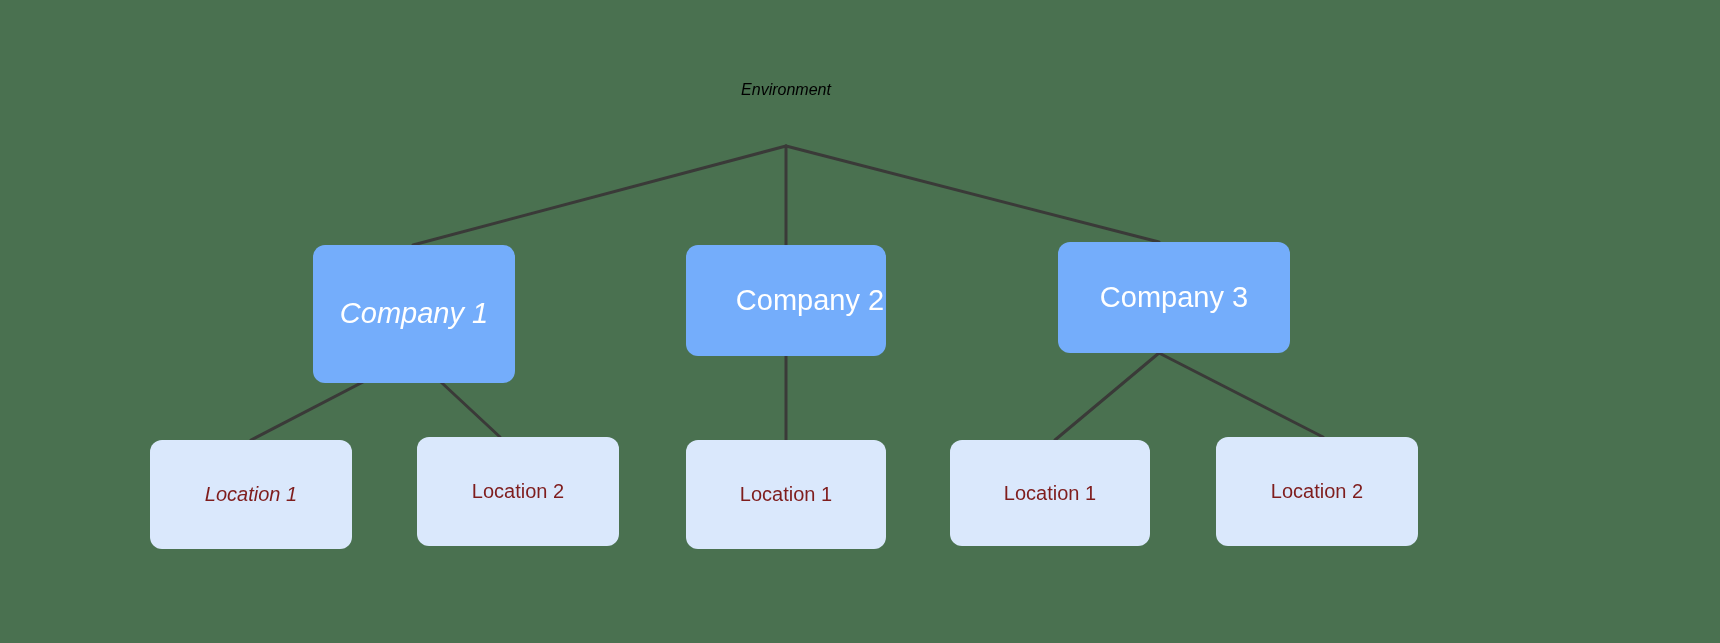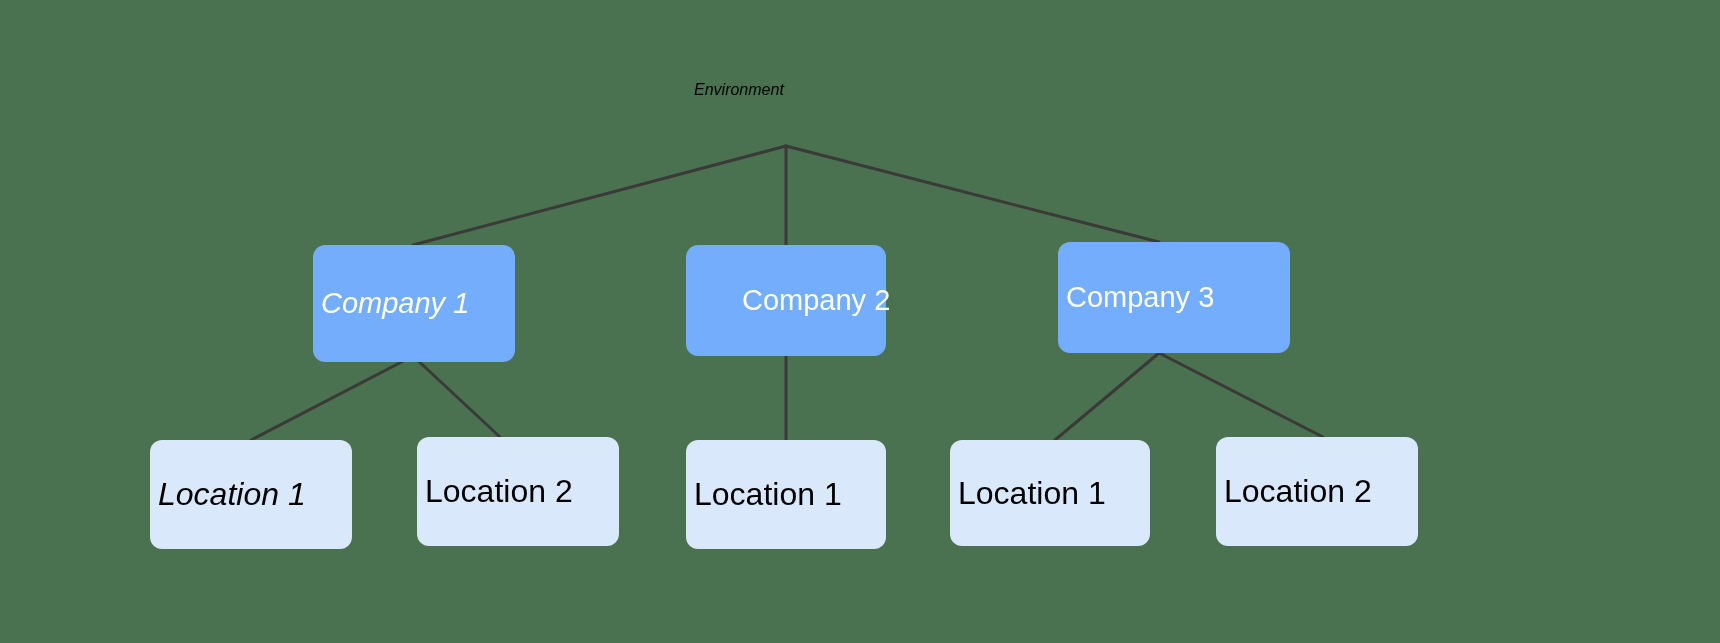--- a/index.html
+++ b/index.html
@@ -24,39 +24,39 @@
     top: 0;
     width: 1720px;
     height: 643px;
   }
   .node {
     position: absolute;
     box-sizing: border-box;
     border-radius: 12px;
     display: flex;
     align-items: center;
-    justify-content: flex-start;
+    justify-content: center;
     text-align: center;
     line-height: 1.15;
     z-index: 2;
   }
   .node-label {
     display: block;
     padding: 0 8px;
     white-space: nowrap;
   }
   .level-company {
     background: #74adfb;
     color: #ffffff;
     font-size: 29px;
   }
   .level-location {
     background: #dae8fc;
-    color: #000000;
-    font-size: 32px;
+    color: #7f1d1d;
+    font-size: 20px;
   }
   .italic .node-label {
     font-style: italic;
   }
 </style>
 </head>
 <body>
 
 <div id="canvas">
   <svg id="edges" viewBox="0 0 1720 643" xmlns="http://www.w3.org/2000/svg">
@@ -66,21 +66,21 @@
       <line x1="413" y1="356" x2="251" y2="440" stroke="#3a3a38" stroke-width="3" stroke-linecap="round"></line>
       <line x1="413" y1="356" x2="500" y2="437" stroke="#3a3a38" stroke-width="3" stroke-linecap="round"></line>
       <line x1="786" y1="356" x2="786" y2="440" stroke="#3a3a38" stroke-width="3" stroke-linecap="round"></line>
       <line x1="1159" y1="353" x2="1055" y2="440" stroke="#3a3a38" stroke-width="3" stroke-linecap="round"></line>
       <line x1="1159" y1="353" x2="1323" y2="437" stroke="#3a3a38" stroke-width="3" stroke-linecap="round"></line>
     </svg>
   <div id="nodes">
       <div class="node level-environment italic" style="left: 686px; top: 35px; width: 200px; height: 111px;">
         <span class="node-label">Environment</span>
       </div>
-      <div class="node level-company italic" style="left: 313px; top: 245px; width: 202px; height: 117px;">
+      <div class="node level-company italic" style="left: 313px; top: 245px; width: 202px; height: 138px;">
         <span class="node-label">Company 1</span>
       </div>
       <div class="node level-company" style="left: 686px; top: 245px; width: 200px; height: 111px; padding-left: 48px;">
         <span class="node-label">Company 2</span>
       </div>
       <div class="node level-company" style="left: 1058px; top: 242px; width: 232px; height: 111px;">
         <span class="node-label">Company 3</span>
       </div>
       <div class="node level-location italic" style="left: 150px; top: 440px; width: 202px; height: 109px;">
         <span class="node-label">Location 1</span>

